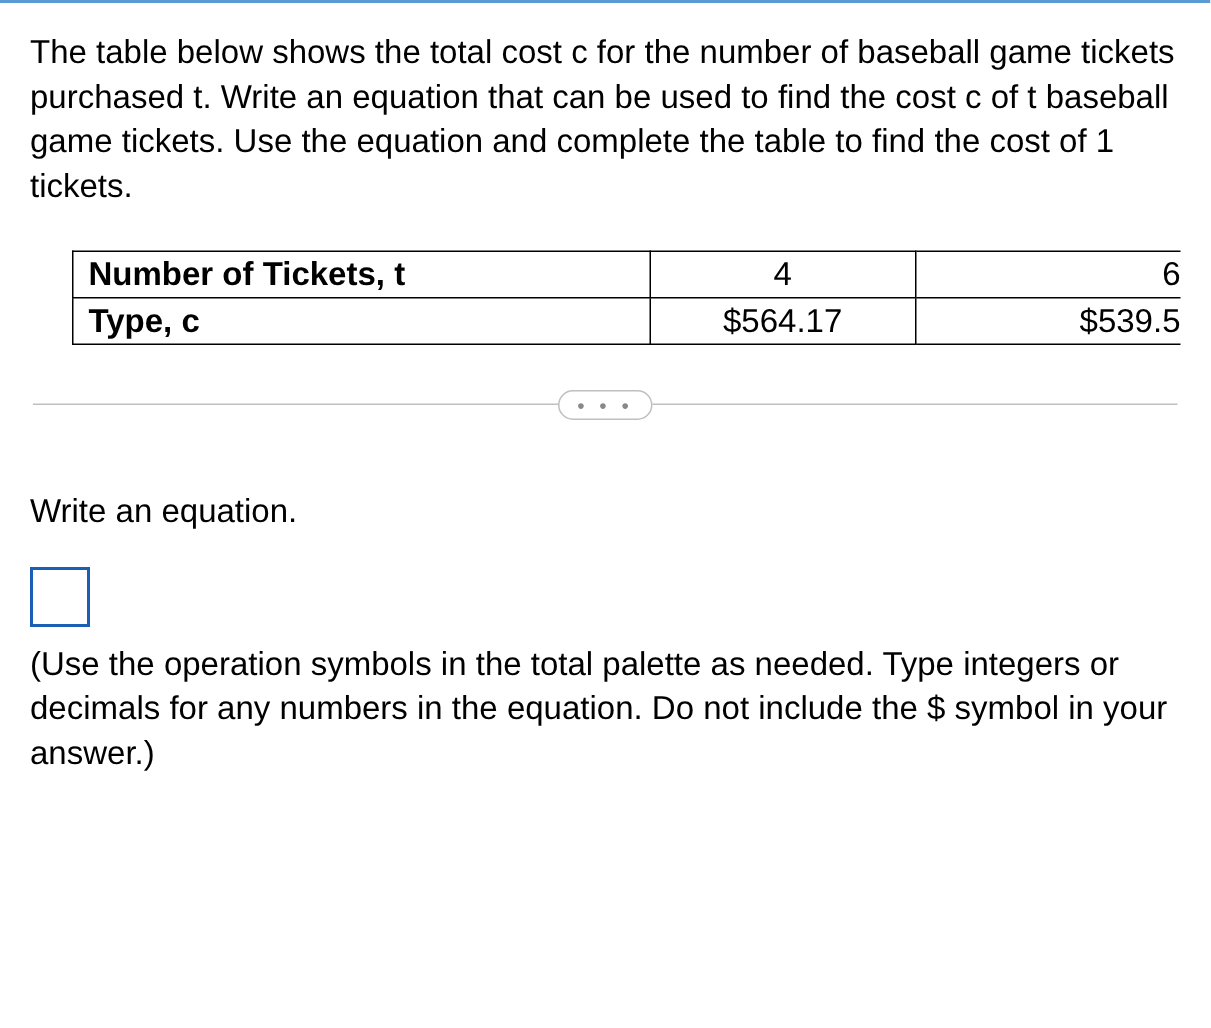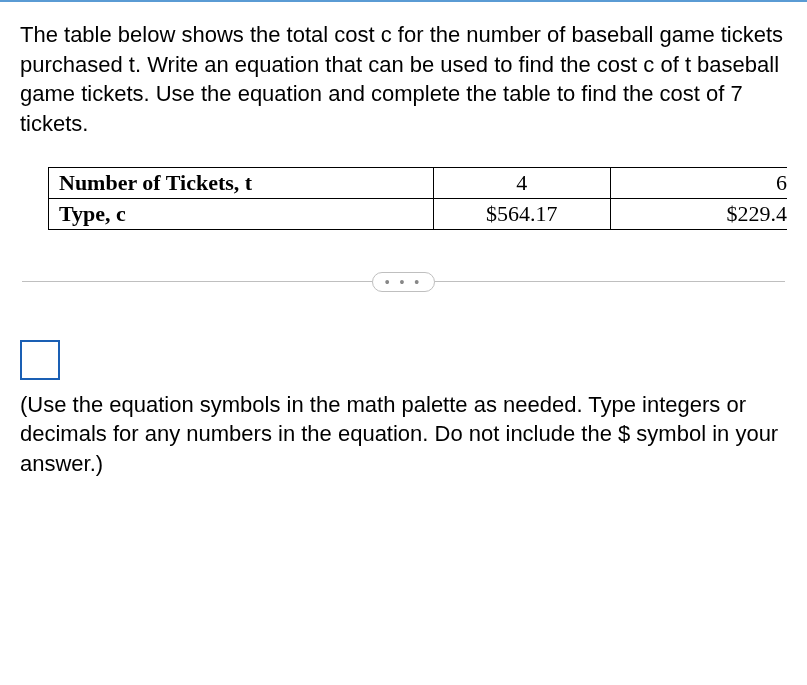--- a/index.html
+++ b/index.html
@@ -23,22 +23,21 @@
     }
     .content {
       padding: 18px 20px 0 20px;
     }
     .problem-text {
       line-height: 1.35;
       margin-bottom: 28px;
     }
     .table-wrapper {
       padding-left: 28px;
-      margin-bottom: 42px;
-      font-family: Liberation Serif, serif;
+      margin-bottom: 30px;
     }
     table {
       border-collapse: collapse;
       width: 100%;
     }
     td {
       border: 1.5px solid #000;
       padding: 2px 10px;
       font-size: 22px;
       height: 30px;
@@ -96,43 +95,44 @@
       line-height: 1.35;
     }
   </style>
 </head>
 <body>
 
 <div class="top-border"></div>
 
 <div class="content">
 
-  <div class="problem-text">The table below shows the total cost c for the number of baseball game tickets purchased t. Write an equation that can be used to find the cost c of t baseball game tickets. Use the equation and complete the table to find the cost of 7 tickets.</div>
+  <div class="problem-text">The table below shows the total cost c for the number of baseball game tickets purchased t. Write an equation that can be used to find the cost c of t baseball game tickets. Use the equation and complete the table to find the cost of 1 tickets.</div>
 
   <div class="table-wrapper">
     <table>
       <tbody>
           <tr>
         <td class="label-cell">Number of Tickets, t</td>
         <td class="value-cell">4</td>
         <td class="value-cell-last">6</td>
       </tr>
       <tr>
         <td class="label-cell">Type, c</td>
         <td class="value-cell">$564.17</td>
-        <td class="value-cell-last">$229.4</td>
+        <td class="value-cell-last">$539.5</td>
       </tr>
     </tbody>
       </table>
   </div>
 
   <div class="divider-row">
     <div class="divider-line"></div>
     <div class="divider-pill">• • •</div>
     <div class="divider-line"></div>
   </div>
 
+  <div class="prompt-text">Write an equation.</div>
 
   <div class="answer-box"></div>
 
-  <div class="hint-text">(Use the equation symbols in the math palette as needed. Type integers or decimals for any numbers in the equation. Do not include the $ symbol in your answer.)</div>
+  <div class="hint-text">(Use the operation symbols in the total palette as needed. Type integers or decimals for any numbers in the equation. Do not include the $ symbol in your answer.)</div>
 
 </div>
 
 </body></html>

